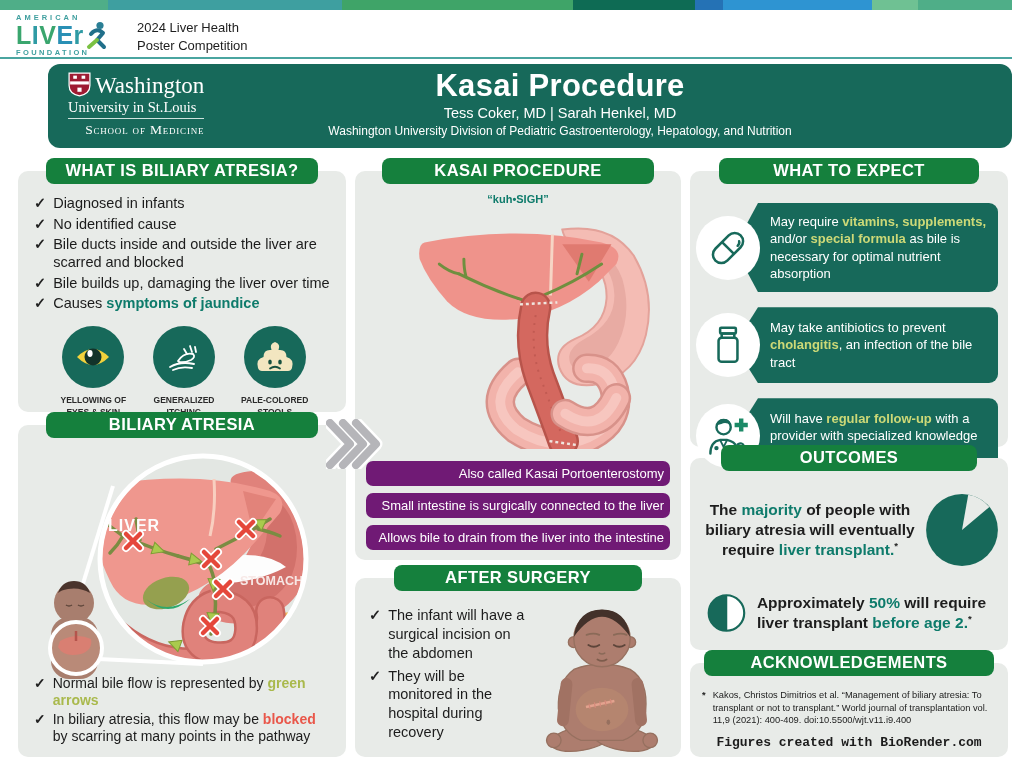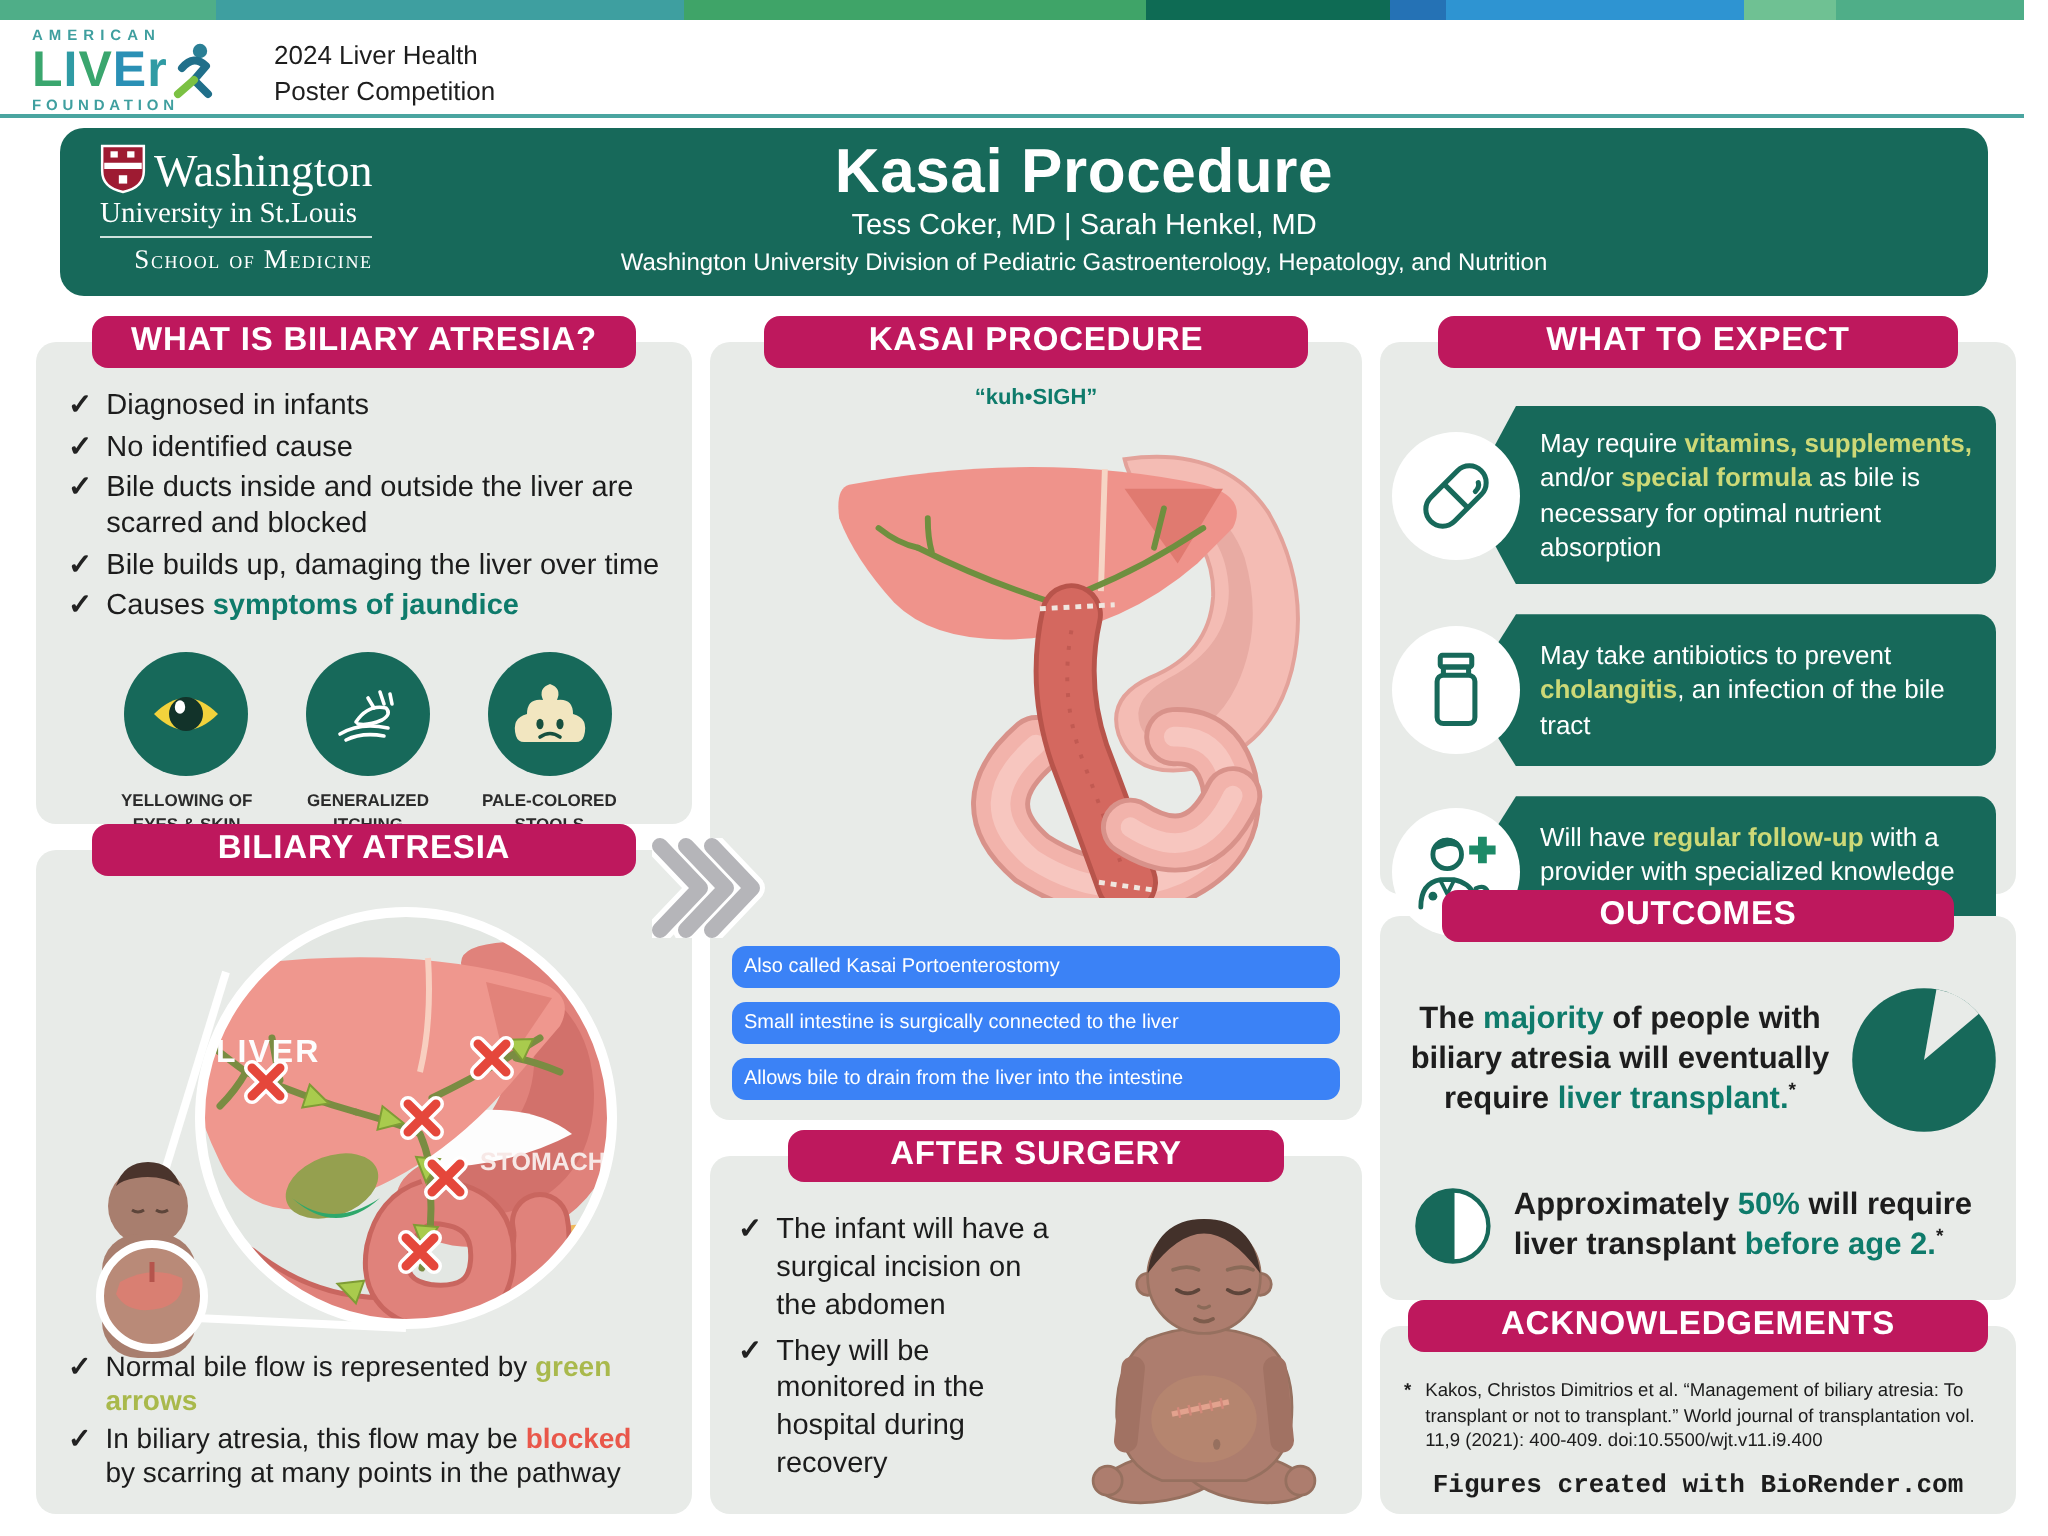--- a/index.html
+++ b/index.html
@@ -13,38 +13,38 @@
   
   .alf-logo{position:absolute;left:16px;top:13px;width:120px;}
   .alf-small{font-size:7.5px;font-weight:bold;letter-spacing:3px;color:#3f9f9f;}
   .alf-main{display:flex;align-items:center;margin:-1px 0 -2px 0;}
   .alf-word{font-size:25px;font-weight:bold;letter-spacing:0.5px;line-height:1;}
   .seg-g1{color:#3aa66e;} .seg-g2{color:#2f9ba4;} .seg-g3{color:#2a90b5;}
   .competition{position:absolute;left:137px;top:19px;font-size:13px;line-height:1.4;color:#1d1d1d;}
   .header-rule{position:absolute;top:57px;left:0;width:1024px;height:2px;background:#4aa5a0;}
 
   
-  .banner{position:absolute;top:64px;left:30px;width:964px;height:84px;background:#17695a;
+  .banner{position:absolute;top:64px;left:48px;width:964px;height:84px;background:#17695a;
           border-radius:12px;color:#fff;}
   .wu-logo{position:absolute;left:20px;top:8px;color:#fff;}
   .wu-row{display:flex;align-items:flex-end;gap:4px;}
   .wu-name{font-family:"Liberation Serif",serif;font-size:23px;line-height:1;}
   .wu-sub{font-family:"Liberation Serif",serif;font-size:14.5px;line-height:1.25;
           border-bottom:1px solid #cfe2dd;padding-bottom:2px;margin-top:1px;}
   .wu-school{font-family:"Liberation Serif",serif;font-variant:small-caps;font-size:13.5px;
              letter-spacing:0.8px;margin-top:3px;text-align:right;}
   .banner-center{position:absolute;left:180px;right:120px;top:4px;text-align:center;}
   .banner-title{font-size:31px;font-weight:bold;letter-spacing:0.3px;}
   .banner-authors{font-size:14.5px;margin-top:1px;}
   .banner-division{font-size:12px;margin-top:3px;}
 
   
   .panel{position:absolute;background:#e8ebe8;border-radius:10px;}
   .pill{position:absolute;top:-13px;left:50%;transform:translateX(-50%);
-        background:#be185d;color:#fff;font-weight:bold;font-size:16.5px;letter-spacing:0.4px;
+        background:#15803d;color:#fff;font-weight:bold;font-size:16.5px;letter-spacing:0.4px;
         text-align:center;padding:3px 0 4px;border-radius:8px;white-space:nowrap;z-index:4;}
 
   #panel-left1 {left:18px; top:171px;width:328px;height:241px;}
   #panel-left2 {left:18px; top:425px;width:328px;height:332px;}
   #panel-mid1  {left:355px;top:171px;width:326px;height:389px;}
   #panel-mid2  {left:355px;top:578px;width:326px;height:179px;}
   #panel-right1{left:690px;top:171px;width:318px;height:276px;}
   #panel-right2{left:690px;top:458px;width:318px;height:192px;}
   #panel-right3{left:690px;top:663px;width:318px;height:94px;}
 
@@ -71,22 +71,22 @@
   .ba-notes{position:absolute;bottom:12px;left:4px;right:2px;padding:0 12px;gap:2px;}
   .ba-notes .check-item{font-size:14px;}
 
   
   .chevrons{position:absolute;left:326px;top:419px;z-index:5;}
 
   
   .pronounce{margin-top:22px;text-align:center;color:#0e7b6b;font-weight:bold;font-size:11px;}
   .kasai-svg{display:block;margin:0 auto;}
   .mid-banners{position:absolute;bottom:10px;left:11px;right:11px;display:flex;flex-direction:column;gap:7px;}
-  .mid-banner{background:#3b82f6;color:#fff;border-radius:7px;text-align:left;
-              font-size:10px;padding:5px 6px;}
+  .mid-banner{background:#701a75;color:#fff;border-radius:7px;text-align:right;
+              font-size:13px;padding:5px 6px;}
   .after-wrap{display:flex;padding:26px 6px 0 14px;gap:4px;}
   .as-list{flex:1;padding:2px 0 0 0;gap:4px;}
   .as-list .check-item{font-size:14.5px;line-height:1.3;}
 
   
   .expect-list{padding:32px 10px 0 4px;display:flex;flex-direction:column;gap:15px;}
   .expect-row{position:relative;}
   .expect-circle{position:absolute;left:2px;top:50%;transform:translateY(-50%);
                  width:64px;height:64px;border-radius:50%;background:#fff;z-index:2;
                  display:flex;align-items:center;justify-content:center;}

